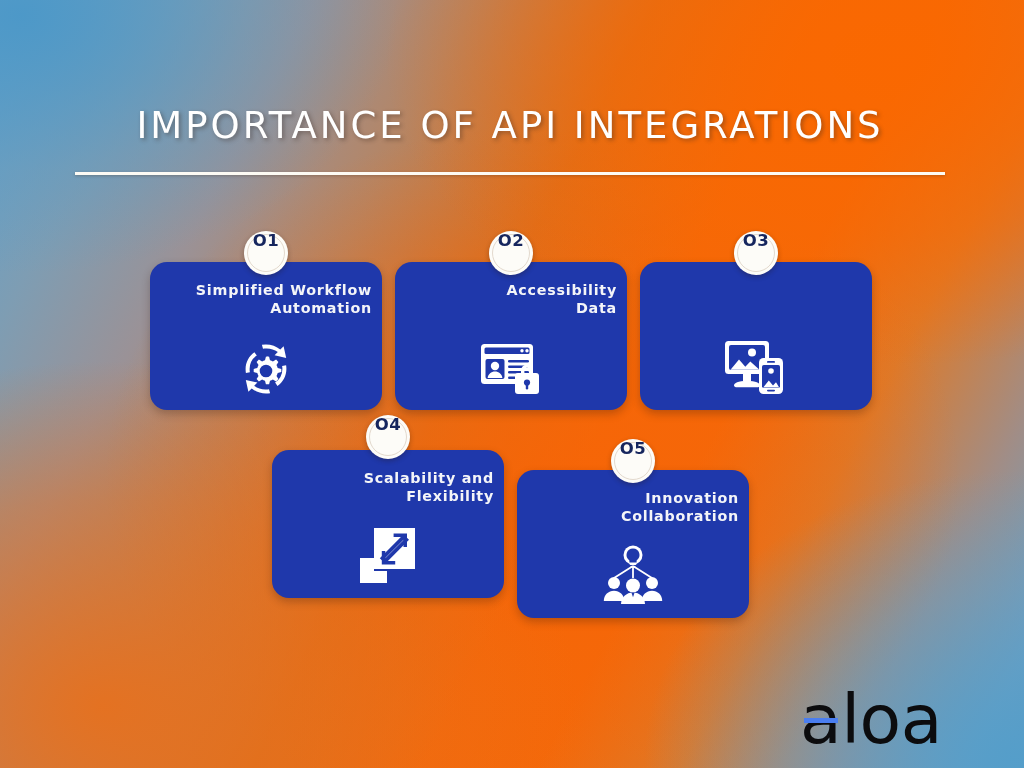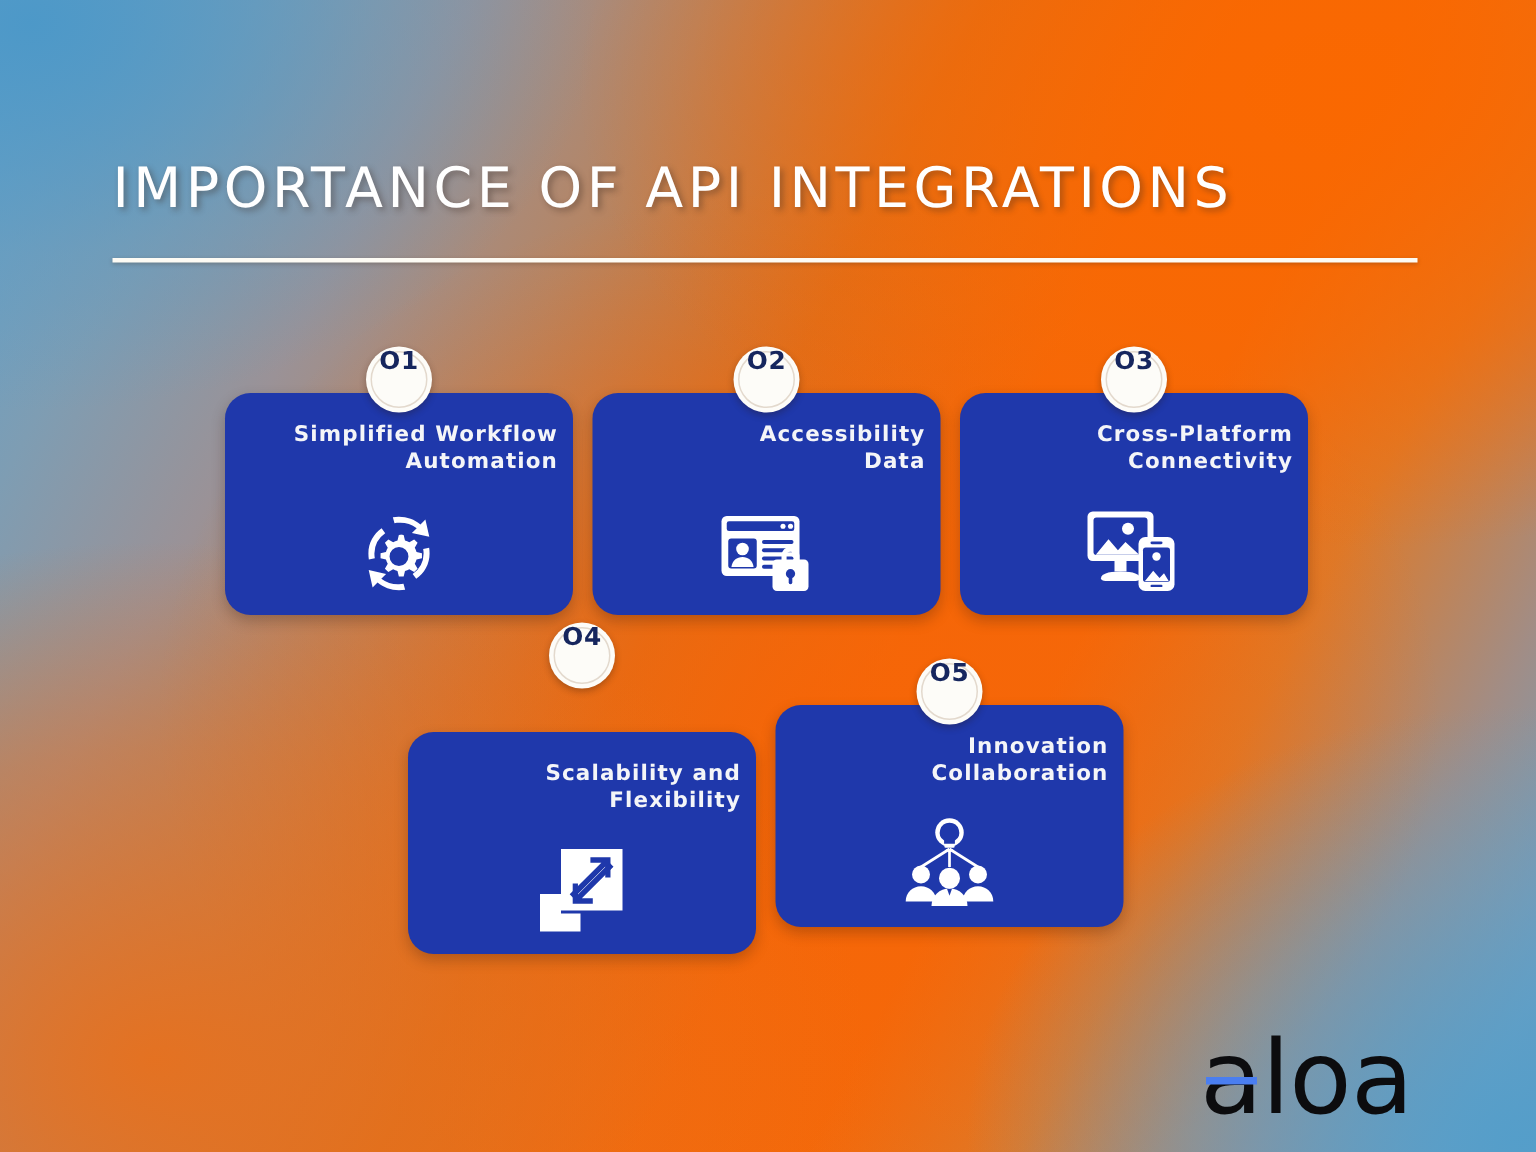--- a/index.html
+++ b/index.html
@@ -37,21 +37,21 @@
     position:absolute; inset:0;
     background:
       radial-gradient(ellipse 46% 42% at 2% 2%, rgba(76,152,200,0.96) 0%, rgba(96,155,193,0.45) 48%, rgba(110,150,180,0) 80%),
       radial-gradient(ellipse 44% 46% at 99% 99%, rgba(84,158,202,0.96) 0%, rgba(99,158,196,0.48) 48%, rgba(110,150,180,0) 82%);
   }
 
   
   #title-block { position:absolute; left:0; top:0; width:1024px; }
   .slide-title {
     position:absolute; left:75px; top:104px; width:870px;
-    text-align:left;
+    text-align:center;
     font-size:37px;
     font-weight:400;
     letter-spacing:3.0px;
     color:#ffffff;
     white-space:nowrap;
     text-shadow:2px 2px 4px rgba(60,40,30,0.42);
   }
   .title-rule {
     position:absolute; left:75px; top:172px;
     width:870px; height:3px;
@@ -105,21 +105,21 @@
     color:#16265e;
     font-size:16.5px;
     font-weight:700;
     letter-spacing:0.4px;
   }
 
   
   #card-1 { left:150px; top:262px; }
   #card-2 { left:395px; top:262px; }
   #card-3 { left:640px; top:262px; }
-  #card-4 { left:272px; top:488px; }
+  #card-4 { left:272px; top:450px; }
   #card-5 { left:517px; top:470px;padding-left:36px; }
   #badge-1 { left:244px; top:231px; }
   #badge-2 { left:489px; top:231px; }
   #badge-3 { left:734px; top:231px; }
   #badge-4 { left:366px; top:415px; }
   #badge-5 { left:611px; top:439px; }
 
   
   #logo {
     position:absolute; left:800px; top:664px;
@@ -203,24 +203,20 @@
       <circle cx="48" cy="42.5" r="3.1" fill="#1f38ab"></circle>
       <rect x="46.8" y="43.5" width="2.4" height="6" rx="1.2" fill="#1f38ab"></rect>
     </svg>
   </div>
 </div>
 
 <div class="badge" id="badge-3">
   <span class="badge-text">O3</span>
 </div>
 <div class="card" id="card-3">
-  <div class="card-title">
-    <div>Cross-Platform</div>
-    <div>Connectivity</div>
-  </div>
   <div class="card-icon">
     <svg width="66" height="58" viewBox="0 0 66 58" aria-hidden="true">
 
       <rect x="2" y="3" width="44" height="33" rx="3.5" fill="#ffffff"></rect>
       <rect x="6" y="7" width="36" height="25" rx="2" fill="#1f38ab"></rect>
       <circle cx="29" cy="14.5" r="4" fill="#ffffff"></circle>
       <path d="M7.5 31.8l8.5-10.3 6.3 7.3 5-5.4 9.2 8.4z" fill="#ffffff"></path>
       <rect x="20" y="36" width="8" height="7" fill="#ffffff"></rect>
       <path d="M11 47.5c0-2.6 4-4.5 13-4.5s13 1.9 13 4.5c0 1.2-1.3 1.8-3 1.8H14c-1.7 0-3-.6-3-1.8z" fill="#ffffff"></path>
 

